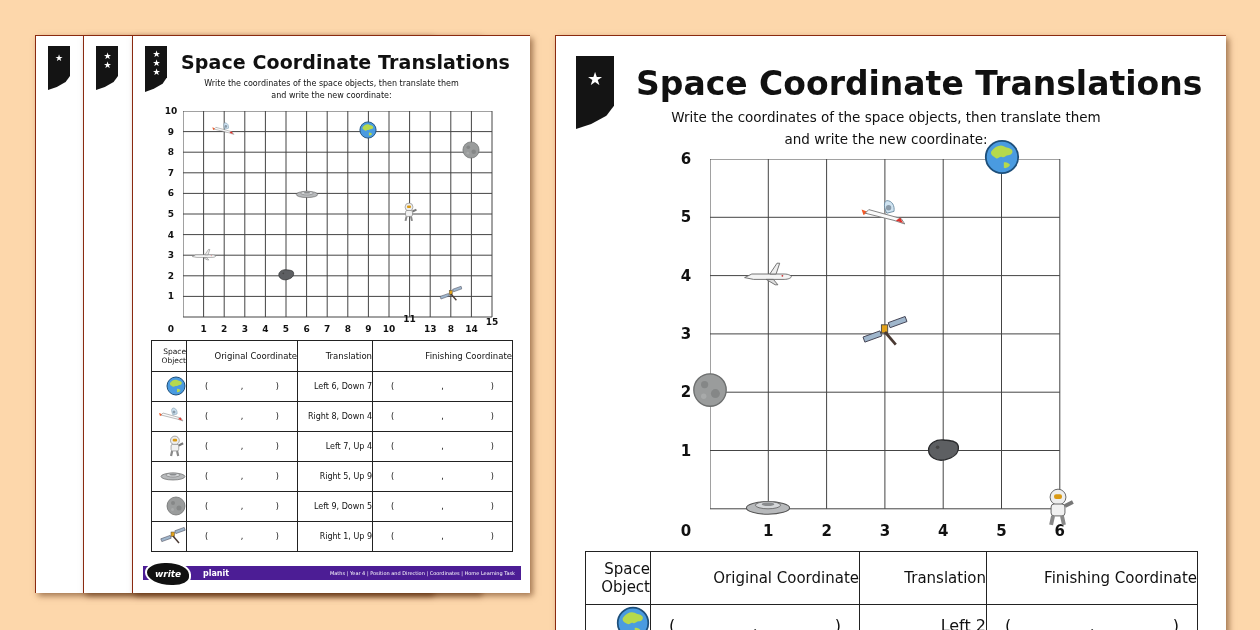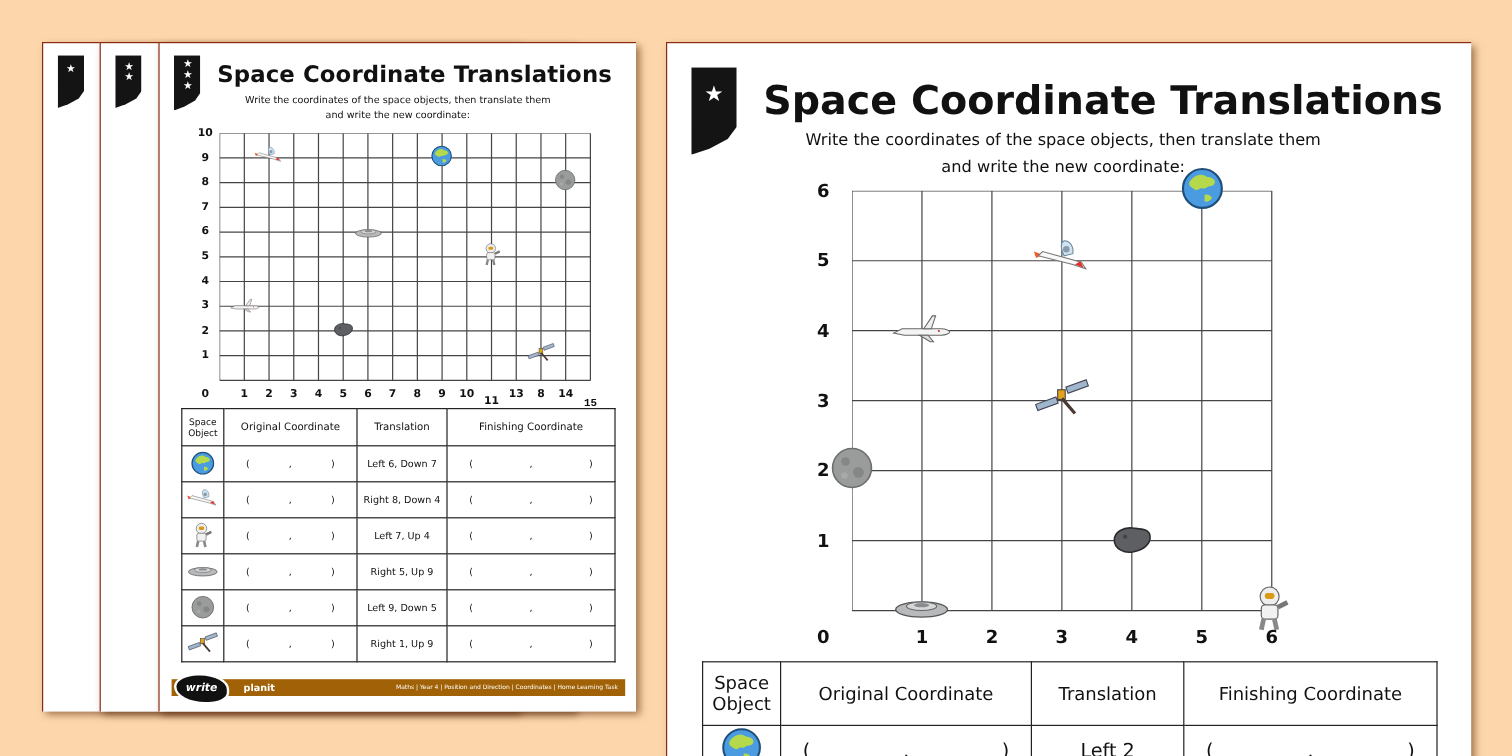--- a/index.html
+++ b/index.html
@@ -24,26 +24,26 @@
   .ribbon .star { line-height:1; }
 
   
   .s-title { position:absolute; left:48px; top:15px; font-size:19px; font-weight:bold; white-space:nowrap; letter-spacing:0.1px;}
   .s-sub { position:absolute; left:0; width:100%; text-align:center; font-size:8px; line-height:12px; top:42px; }
   .s-grid { position:absolute; }
   .s-axis-label { position:absolute; font-size:9px; font-weight:bold; transform:translate(-50%,-50%); }
   .obj { position:absolute; transform:translate(-50%,-50%); }
 
   table.tbl { position:absolute; border-collapse:collapse; background:#fff; }
-  table.tbl td, table.tbl th { border:1.5px solid #222; text-align:center; padding:0; }
+  table.tbl td, table.tbl th { border:1.5px solid #222; text-align:right; padding:0; }
   .tbl-s th { font-size:8.5px; font-weight:normal; }
   .tbl-s td { font-size:8px; height:29px; }
   .paren { display:flex; justify-content:space-between; padding:0 18px; }
   .footer-bar {
-    position:absolute; background:#a16207; color:#fff; display:flex; align-items:center;text-align:right;
+    position:absolute; background:#4c1d95; color:#fff; display:flex; align-items:center;text-align:right;
   }
   .twinkl-logo {
     position:absolute; background:#111; color:#fff; font-weight:bold; font-style:italic;
     border-radius:45% 55% 40% 60%; display:flex; align-items:center; justify-content:center;
   }
 
   
   .b-title { position:absolute; left:80px; top:28px; font-size:33px; font-weight:bold; white-space:nowrap; }
   .b-sub { position:absolute; left:80px; width:500px; text-align:center; font-size:13.5px; line-height:22px; top:70px; }
   .b-axis-label { position:absolute; font-size:15px; font-weight:bold; transform:translate(-50%,-50%); }
@@ -107,25 +107,25 @@
       <div class="s-axis-label" style="left:70.6px;top:293px;">1</div>
       <div class="s-axis-label" style="left:91.2px;top:293px;">2</div>
       <div class="s-axis-label" style="left:111.80000000000001px;top:293px;">3</div>
       <div class="s-axis-label" style="left:132.4px;top:293px;">4</div>
       <div class="s-axis-label" style="left:153px;top:293px;">5</div>
       <div class="s-axis-label" style="left:173.60000000000002px;top:293px;">6</div>
       <div class="s-axis-label" style="left:194.20000000000002px;top:293px;">7</div>
       <div class="s-axis-label" style="left:214.8px;top:293px;">8</div>
       <div class="s-axis-label" style="left:235.4px;top:293px;">9</div>
       <div class="s-axis-label" style="left:256px;top:293px;">10</div>
-      <div class="s-axis-label" style="left:276.6px;top:299px;">11</div>
+      <div class="s-axis-label" style="left:276.6px;top:283px;">11</div>
       <div class="s-axis-label" style="left:297.20000000000005px;top:293px;">13</div>
       <div class="s-axis-label" style="left:317.8px;top:293px;">8</div>
       <div class="s-axis-label" style="left:338.40000000000003px;top:293px;">14</div>
-      <div class="s-axis-label" style="left:359px;top:300px;font-family:Liberation Mono, monospace;">15</div>
+      <div class="s-axis-label" style="left:359px;top:286px;">15</div>
       <div class="s-axis-label" style="left:38px;top:260.4px;">1</div>
       <div class="s-axis-label" style="left:38px;top:239.8px;">2</div>
       <div class="s-axis-label" style="left:38px;top:219.2px;">3</div>
       <div class="s-axis-label" style="left:38px;top:198.6px;">4</div>
       <div class="s-axis-label" style="left:38px;top:178px;">5</div>
       <div class="s-axis-label" style="left:38px;top:157.39999999999998px;">6</div>
       <div class="s-axis-label" style="left:38px;top:136.79999999999998px;">7</div>
       <div class="s-axis-label" style="left:38px;top:116.19999999999999px;">8</div>
       <div class="s-axis-label" style="left:38px;top:95.6px;">9</div>
       <div class="s-axis-label" style="left:38px;top:75px;">10</div>

